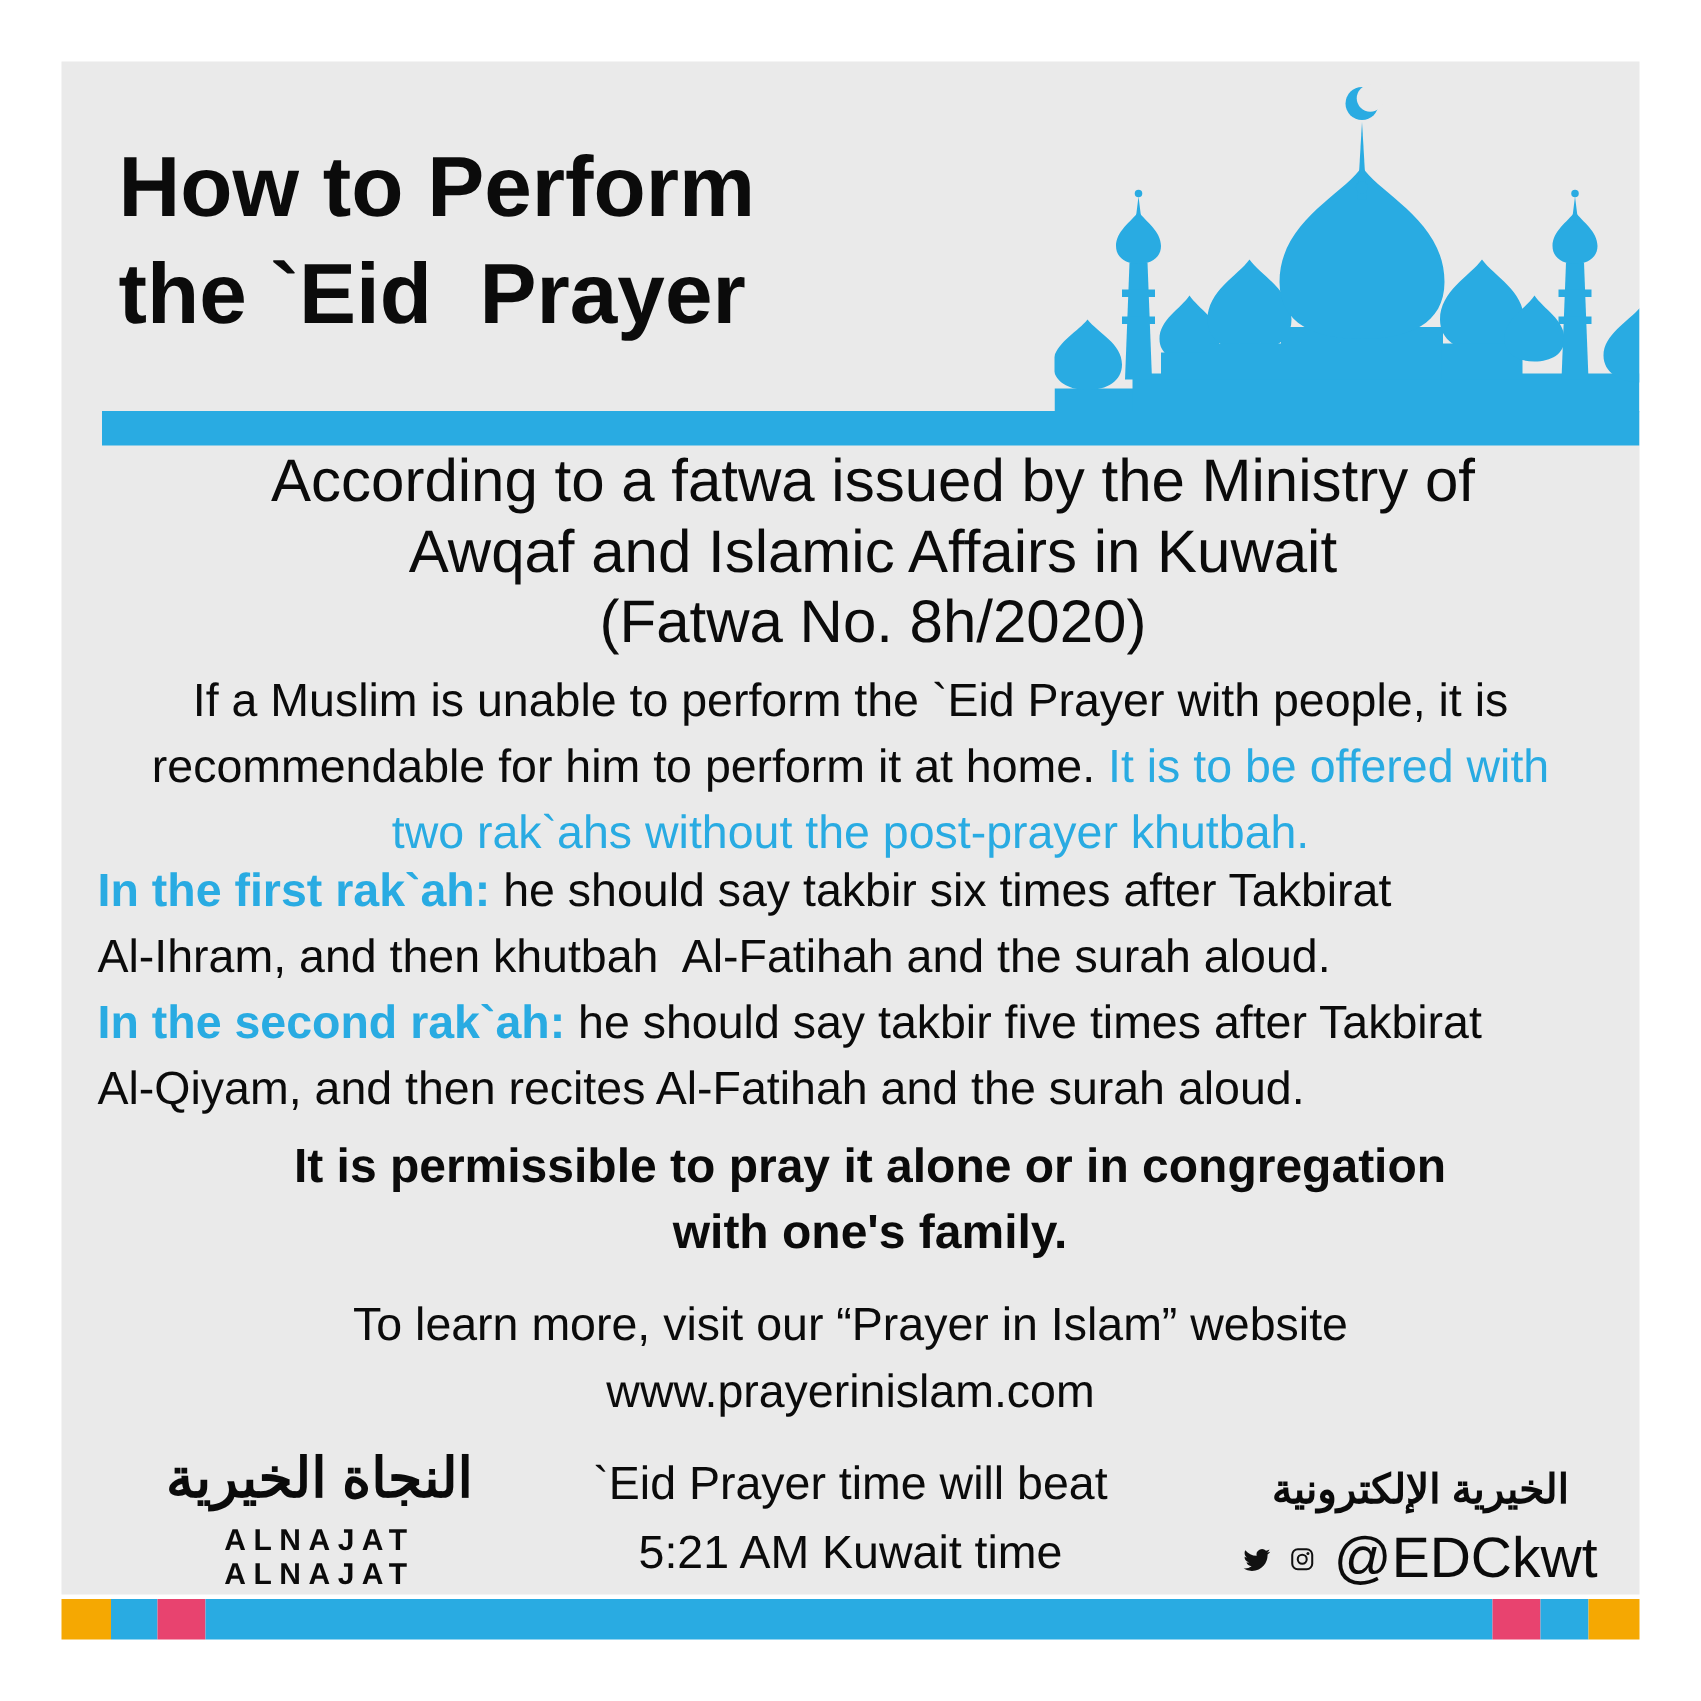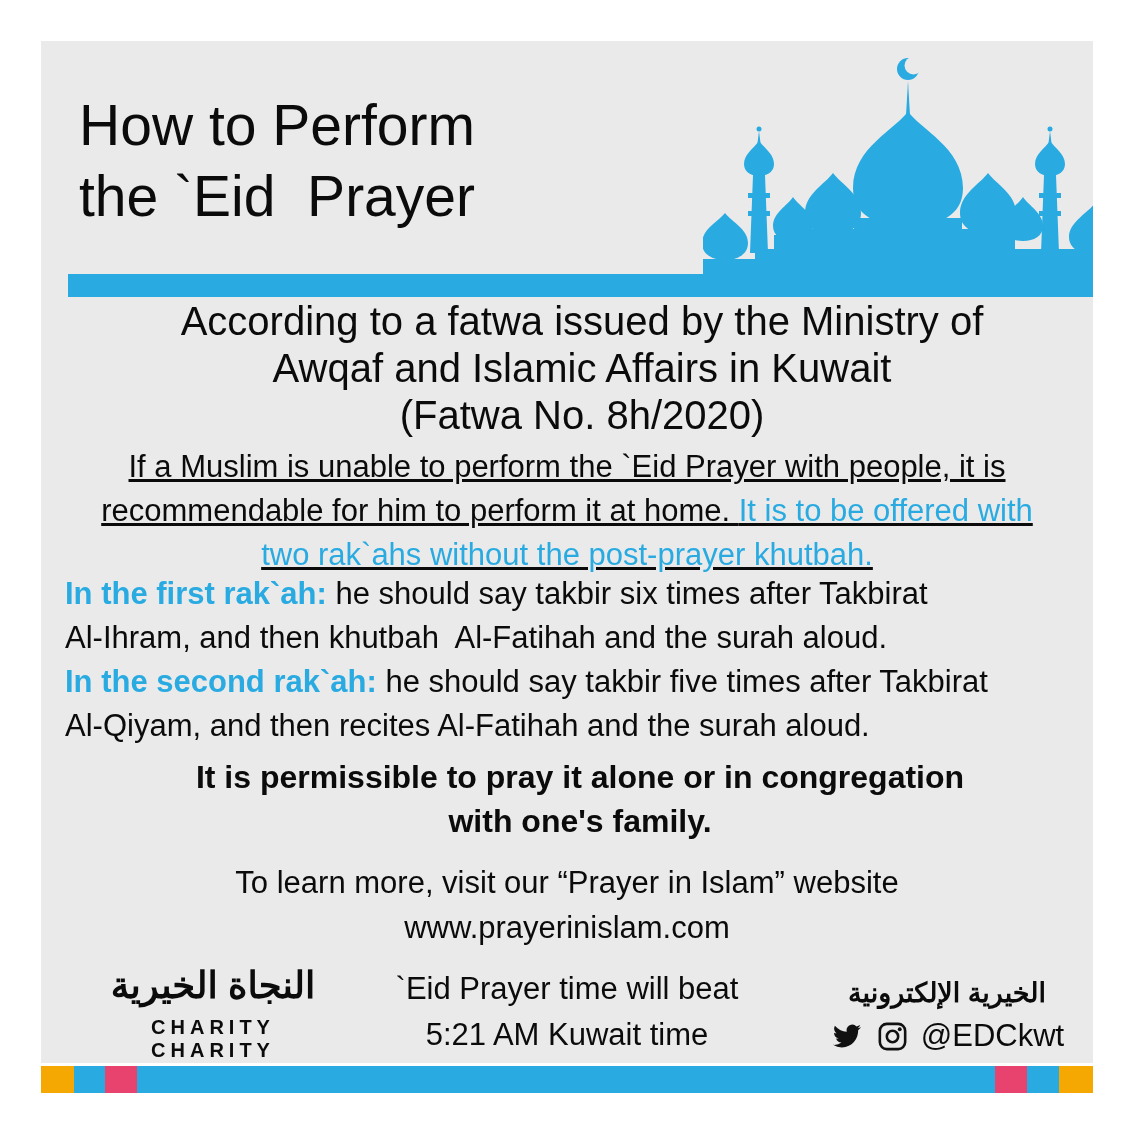--- a/index.html
+++ b/index.html
@@ -10,41 +10,40 @@
   body{
     width:1134px;height:1134px;position:relative;background:#ffffff;
     font-family:"Liberation Sans", sans-serif;color:var(--text);overflow:hidden;
   }
   .card{
     position:absolute;left:41px;top:41px;width:1052px;height:1022px;
     background:var(--card-bg);overflow:hidden;
   }
   .title{
     position:absolute;left:38px;top:49px;margin:0;
-    font-size:57px;font-weight:normal;line-height:71px;
-    white-space:pre-wrap;color:var(--text);text-align:right;
+    font-size:57px;font-weight:bold;line-height:71px;
+    white-space:pre-wrap;color:var(--text);
   }
   .mosque{position:absolute;right:0;top:12px;width:390px;height:222px;}
   .mosque .sil{fill:var(--blue);}
   .mosque .cut{fill:var(--card-bg);}
   .title-bar{
     position:absolute;left:27px;top:233px;width:1025px;height:23px;
     background:var(--blue);
   }
   .fatwa-heading{
     position:absolute;left:0;top:257px;width:100%;margin:0;
     text-align:center;font-size:40px;line-height:47px;font-weight:normal;
     white-space:pre-wrap;
     padding-left:15px;
   }
   .intro{
     position:absolute;left:0;top:404px;width:100%;margin:0;box-sizing:border-box;
     padding:0 24px;text-align:center;font-size:31px;line-height:44px;
     white-space:pre-wrap;
-    text-decoration:underline;
   }
   .highlight{color:var(--blue);}
   .rak-section{
     position:absolute;left:0;top:531px;width:100%;box-sizing:border-box;
     padding:0 15px 0 24px;font-size:31px;line-height:44px;text-align:left;
   }
   .rak-section p{margin:0;white-space:pre-wrap;}
   .rak-label{color:var(--blue);font-weight:bold;margin-top:17px;}
   .permissible{
     position:absolute;left:0;top:714px;width:100%;margin:0;
@@ -68,21 +67,21 @@
   .prayer-time{
     position:absolute;left:50%;top:925px;transform:translateX(-50%);margin:0;
     text-align:center;font-size:31px;line-height:46px;white-space:pre-wrap;
   }
   .edc-block{
     position:absolute;right:28px;top:936px;width:236px;text-align:center;
   }
   .edc-arabic{font-size:27px;font-weight:bold;line-height:32px;direction:rtl;}
   .edc-social{
     display:flex;align-items:center;justify-content:center;gap:13px;
-    margin-top:9px;font-size:31px;
+    margin-top:9px;font-size:38px;
   }
   .edc-social svg{display:block;}
   .stripe{
     position:absolute;left:41px;top:1066px;width:1052px;height:27px;display:flex;
   }
   .seg-orange{background:var(--orange);}
   .seg-blue{background:var(--blue);}
   .seg-pink{background:var(--pink);}
   .seg-fill{flex:1;}
   .w33{width:33px;} .w31{width:31px;} .w32{width:32px;} .w34{width:34px;}
@@ -162,21 +161,21 @@
   </div>
 
   <p class="permissible">It is permissible to pray it alone or in congregation
 with one's family.</p>
 
   <p class="learn-more">To learn more, visit our “Prayer in Islam” website
 www.prayerinislam.com</p>
 
   <div class="charity-logo">
     <div class="charity-arabic">النجاة الخيرية</div>
-    <div class="charity-english">CHARITY CHARITY</div>
+    <div class="charity-english">ALNAJAT ALNAJAT</div>
   </div>
 
   <p class="prayer-time">`Eid Prayer time will beat
 5:21 AM Kuwait time</p>
 
   <div class="edc-block">
     <div class="edc-arabic">الخيرية الإلكترونية</div>
     <div class="edc-social">
       <svg width="34" height="28" viewBox="0 0 24 24" aria-hidden="true">
         <path fill="#111" d="M23.953 4.57a10 10 0 01-2.825.775 4.958 4.958 0 002.163-2.723c-.951.555-2.005.959-3.127 1.184a4.92 4.92 0 00-8.384 4.482C7.69 8.095 4.067 6.13 1.64 3.162a4.822 4.822 0 00-.666 2.475c0 1.71.87 3.213 2.188 4.096a4.904 4.904 0 01-2.228-.616v.06a4.923 4.923 0 003.946 4.827 4.996 4.996 0 01-2.212.085 4.936 4.936 0 004.604 3.417 9.867 9.867 0 01-6.102 2.105c-.39 0-.779-.023-1.17-.067a13.995 13.995 0 007.557 2.209c9.053 0 13.998-7.496 13.998-13.985 0-.21 0-.42-.015-.63A9.935 9.935 0 0024 4.59z"></path>

